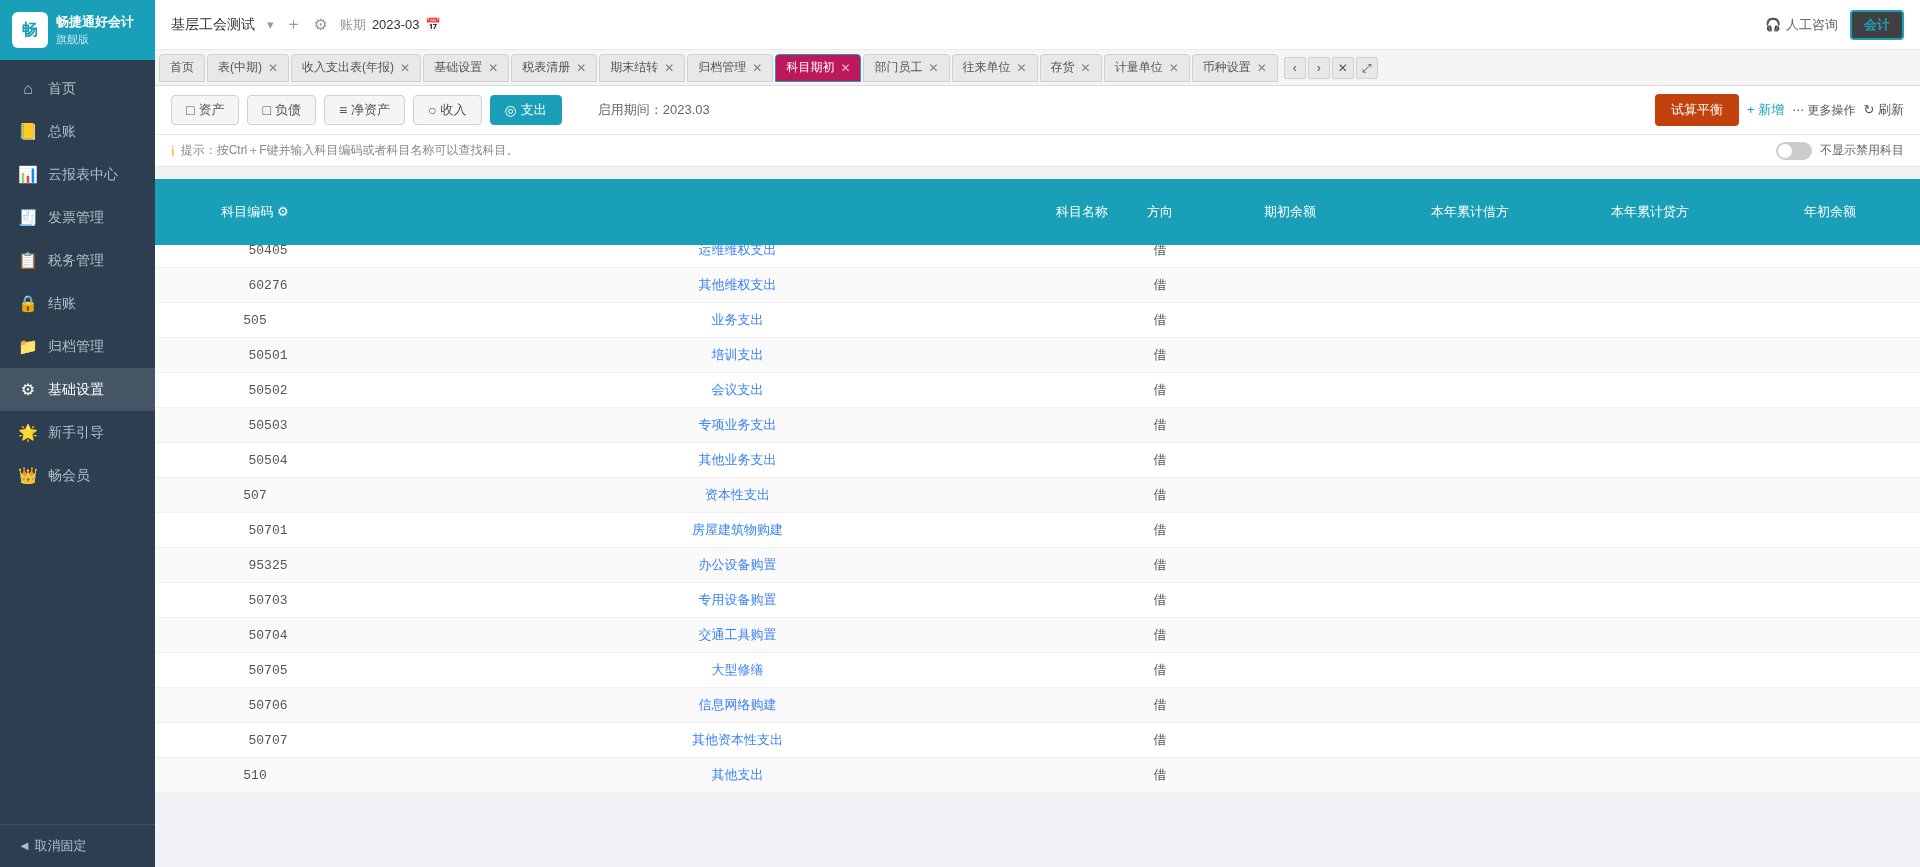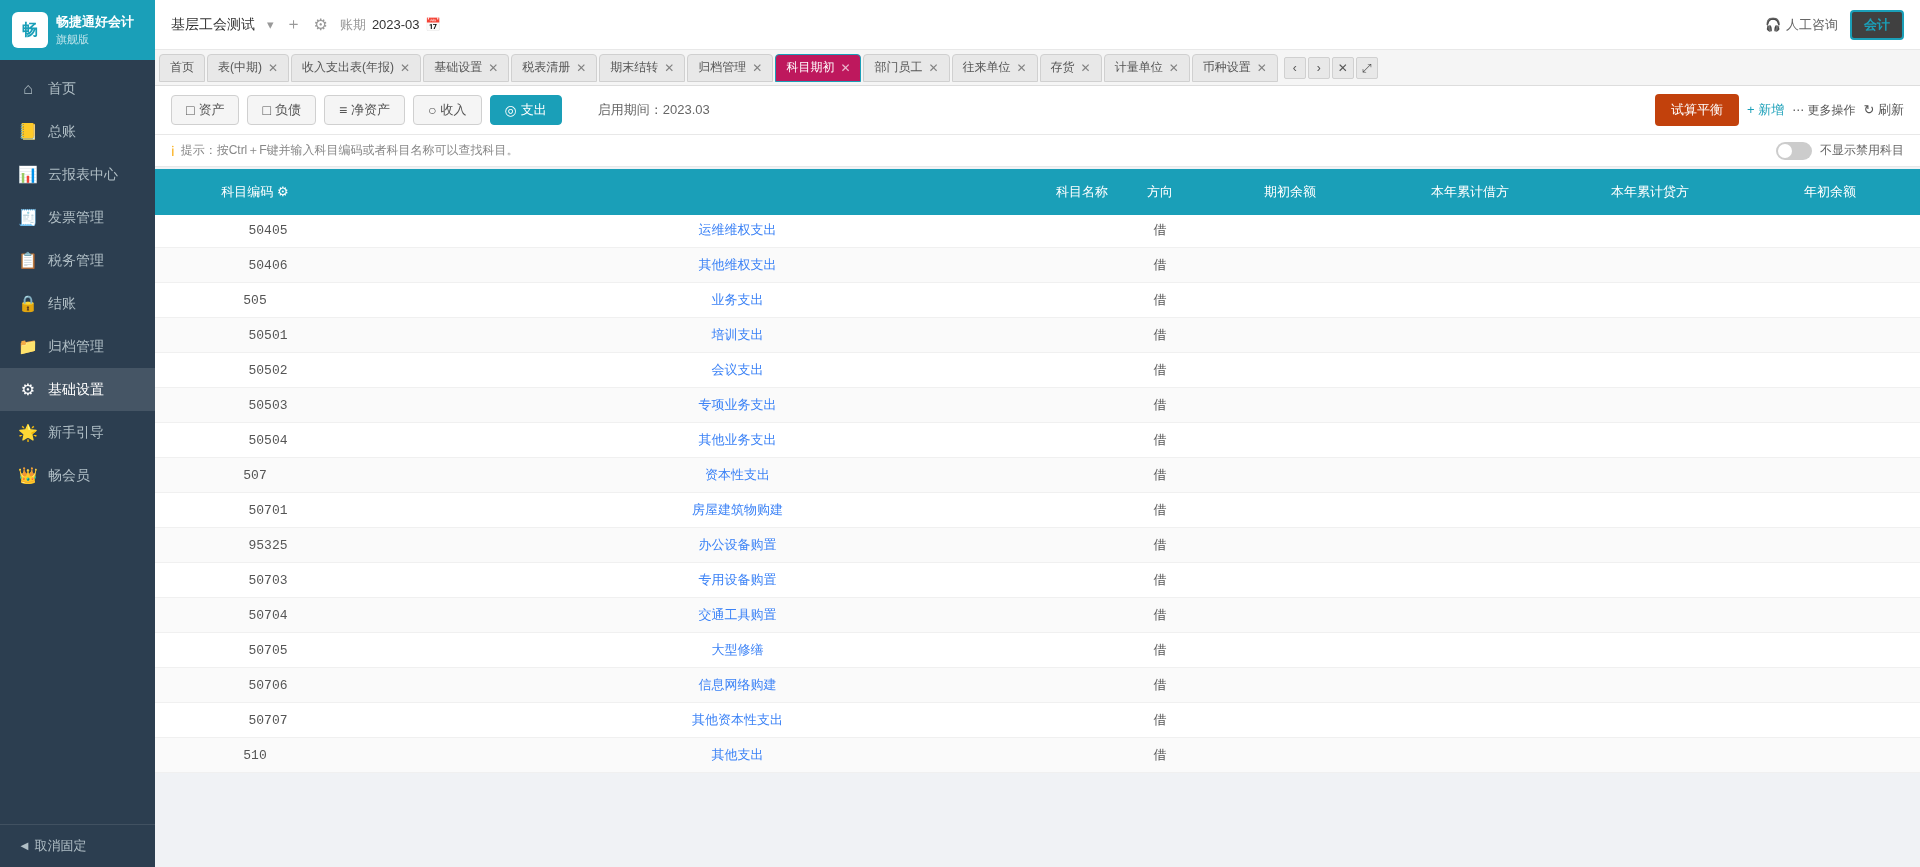--- a/index.html
+++ b/index.html
@@ -63,21 +63,21 @@
     .toggle-knob { width: 14px; height: 14px; background: #fff; border-radius: 50%; position: absolute; top: 2px; left: 2px; }
 
     
     .table-area { flex: 1; overflow: hidden; display: flex; flex-direction: column; }
     .table-wrapper { flex: 1; overflow-y: auto; overflow-x: hidden; position: relative; }
     .table-wrapper::-webkit-scrollbar { width: 8px; }
     .table-wrapper::-webkit-scrollbar-track { background: #f0f0f0; }
     .table-wrapper::-webkit-scrollbar-thumb { background: #c0c0c0; border-radius: 4px; }
 
     table { width: 100%; border-collapse: collapse; }
-    thead th { background: #1a9fb8; color: #fff; padding: 14px 12px; text-align: center; font-size: 13px; font-weight: 500; position: sticky; top: 2px; z-index: 10; white-space: nowrap; }
+    thead th { background: #1a9fb8; color: #fff; padding: 24px 12px; text-align: center; font-size: 13px; font-weight: 500; position: sticky; top: 12px; z-index: 10; white-space: nowrap; }
     tbody tr { background: #fff; }
     tbody tr:nth-child(even) { background: #fafafa; }
     tbody td { padding: 8px 12px; border-bottom: 1px solid #f0f0f0; font-size: 13px; color: #333; }
     tbody td.code-cell { text-align: center; color: #555; font-family: Liberation Mono, monospace; }
     tbody td.name-cell { text-align: center; color: #3b82f6; }
     tbody td.dir-cell { text-align: center; color: #555; }
     tbody td.num-cell { text-align: right; color: #333; }
 
     .col-code { width: 200px; }
     .col-name { width: auto; text-align: right; }
@@ -290,21 +290,21 @@
             <tr>
     <td class="code-cell col-code">　　50405</td>
     <td class="name-cell col-name">运维维权支出</td>
     <td class="dir-cell col-dir">借</td>
     <td class="num-cell col-balance"></td>
     <td class="num-cell col-debit"></td>
     <td class="num-cell col-credit"></td>
     <td class="num-cell col-year-balance"></td>
   </tr>
             <tr>
-    <td class="code-cell col-code">　　50406</td>
+    <td class="code-cell col-code">　　60276</td>
     <td class="name-cell col-name">其他维权支出</td>
     <td class="dir-cell col-dir">借</td>
     <td class="num-cell col-balance"></td>
     <td class="num-cell col-debit"></td>
     <td class="num-cell col-credit"></td>
     <td class="num-cell col-year-balance"></td>
   </tr>
             <tr>
     <td class="code-cell col-code">505</td>
     <td class="name-cell col-name">业务支出</td>

